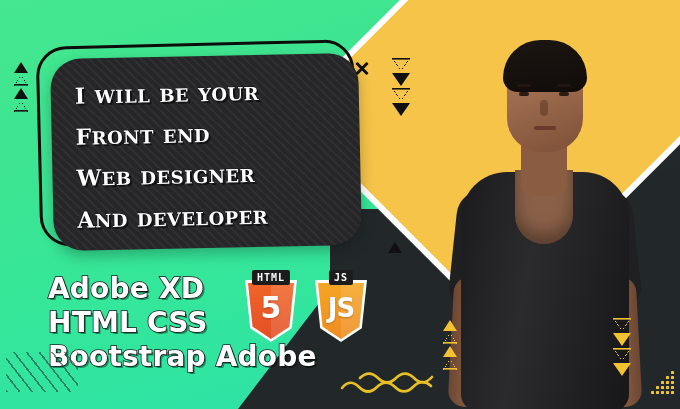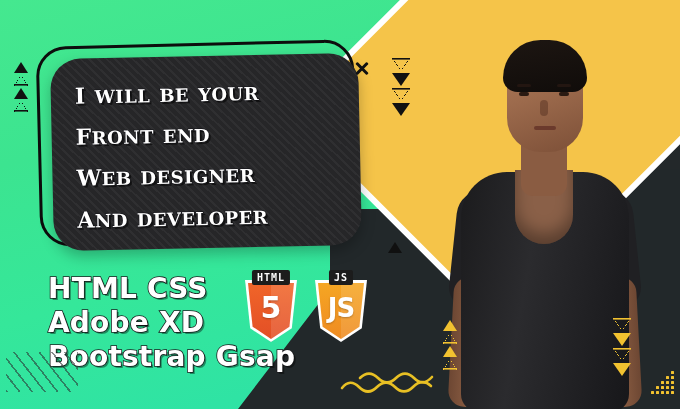--- a/index.html
+++ b/index.html
@@ -270,23 +270,23 @@
       <div class="headline">
         <span class="ln">I will be your</span>
         <span class="ln">front end</span>
         <span class="ln">web designer</span>
         <span class="ln">and developer</span>
       </div>
     </div>
   </div>
 
   <div class="services">
+    <span class="svc-line">Adobe XD</span>
     <span class="svc-line">HTML CSS</span>
-    <span class="svc-line">Adobe XD</span>
-    <span class="svc-line">Bootstrap Gsap</span>
+    <span class="svc-line">Bootstrap Adobe</span>
   </div>
 
   <div class="badges">
     <div class="badge">
       <span class="badge-label">HTML</span>
       <div class="shield shield-white"></div>
       <div class="shield-color html">
         <span class="shield-num">5</span>
       </div>
     </div>

